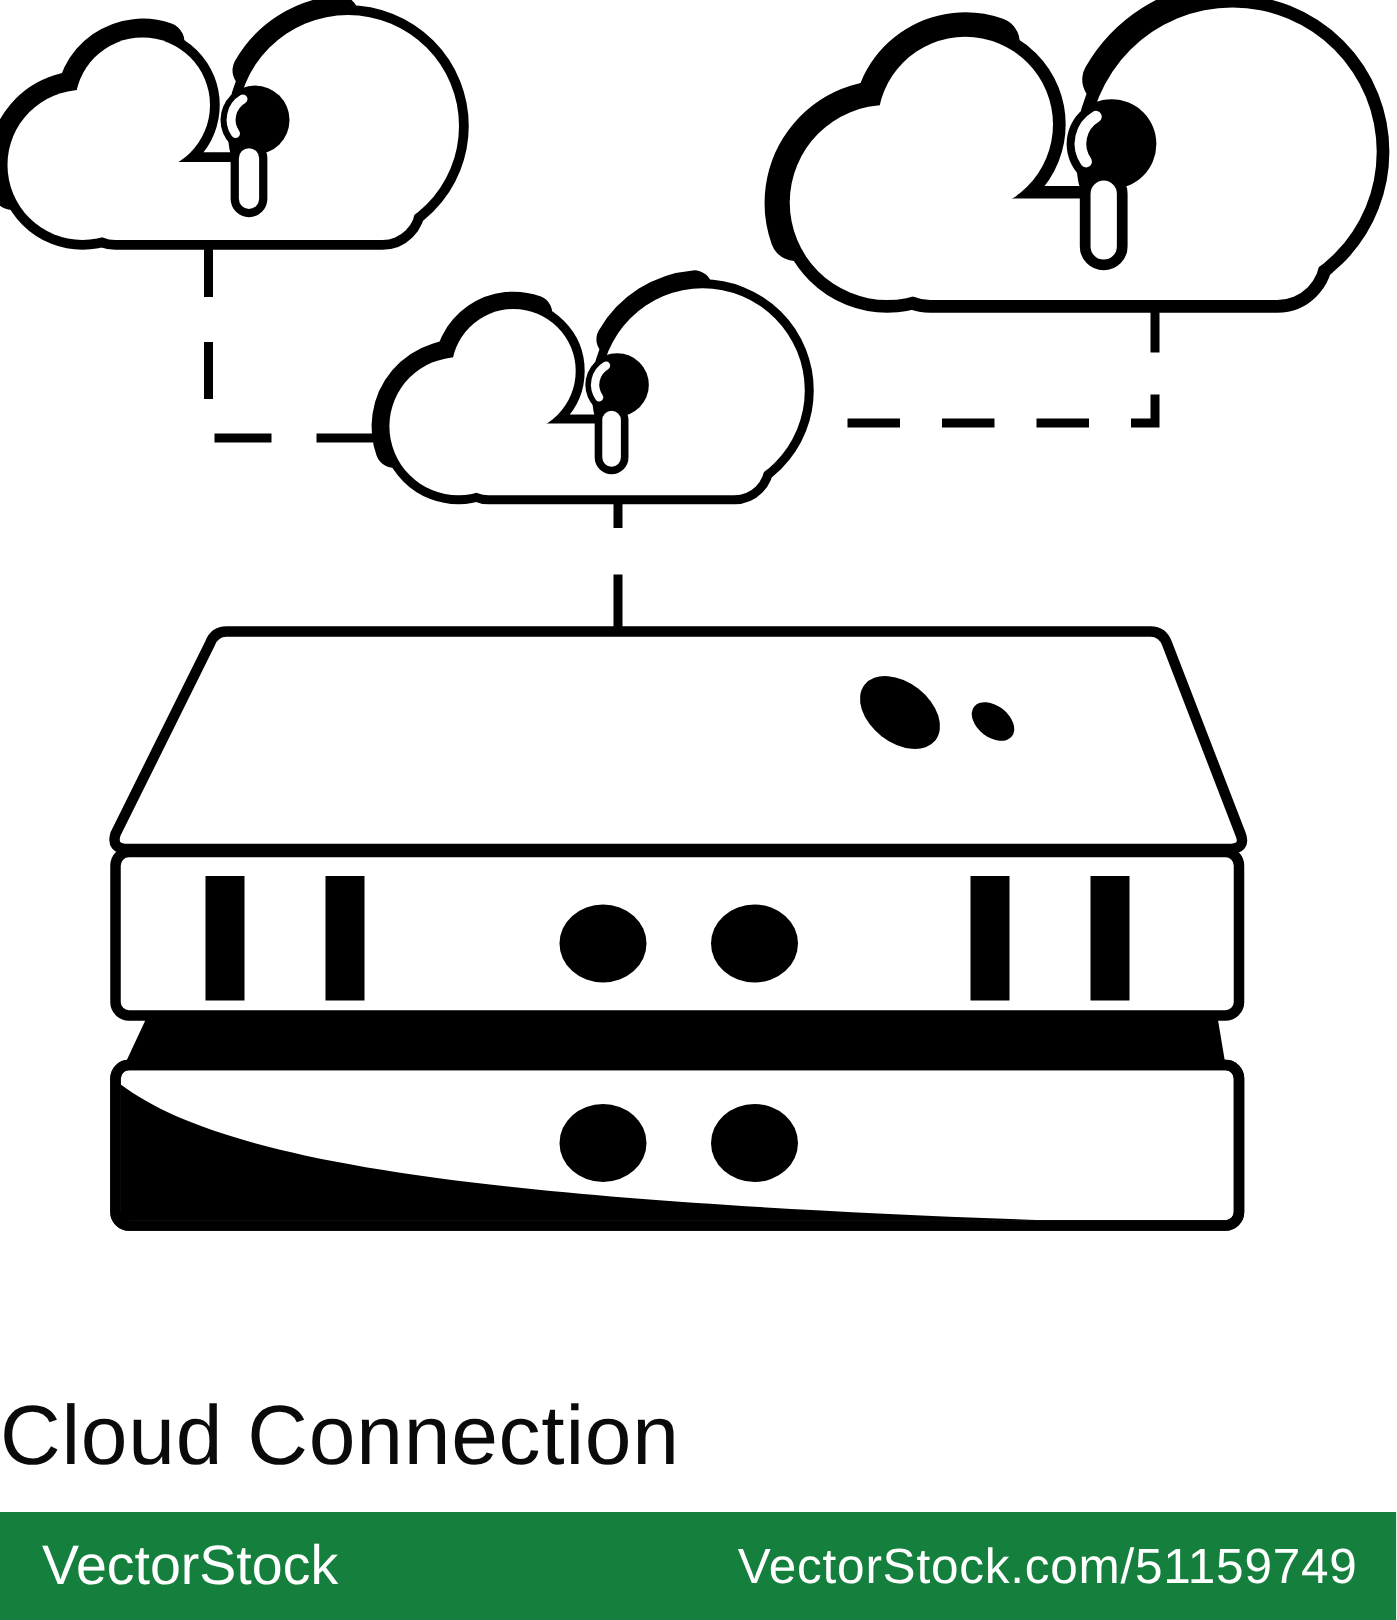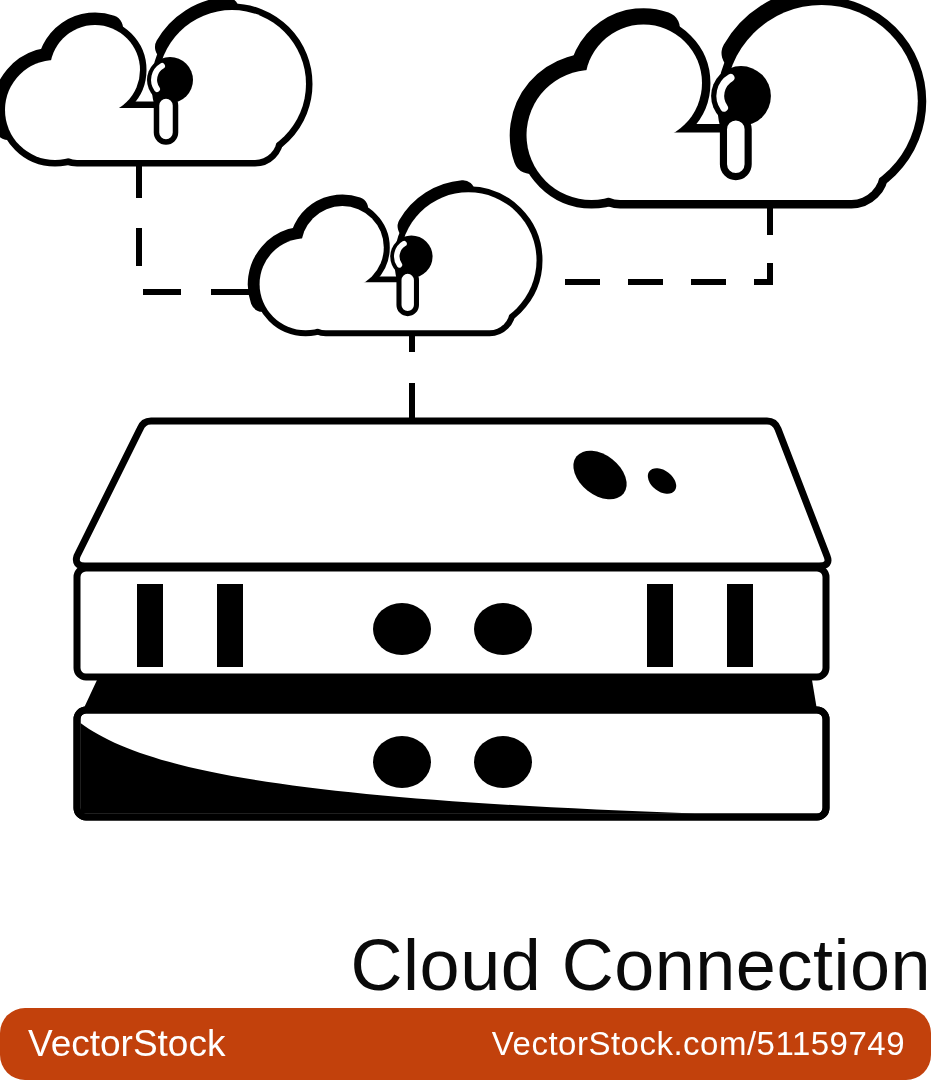--- a/index.html
+++ b/index.html
@@ -15,40 +15,39 @@
     position: absolute;
     left: 0; top: 0;
     width: 931px;
     height: 1080px;
   }
   .caption {
     position: absolute;
     left: 0;
     right: 0;
     top: 929px;
-    text-align: right;
-    font-size: 72px;
+    text-align: left;
+    font-size: 56px;
     line-height: 1;
     letter-spacing: 0.5px;
     color: #0a0a0a;
     white-space: nowrap;
   }
   .wm-bar {
     position: absolute;
     left: 0;
     bottom: 0;
     width: 100%;
     height: 72px;
-    background: #c2410c;
+    background: #15803d;
     display: flex;
     align-items: center;
     justify-content: space-between;
     box-sizing: border-box;
     padding: 0 26px 0 28px;
-    border-radius: 25px;
   }
   .wm-brand {
     color: #ffffff;
     font-size: 37px;
     letter-spacing: 0px;
   }
   .wm-url {
     color: #ffffff;
     font-size: 33px;
     letter-spacing: 0.5px;

